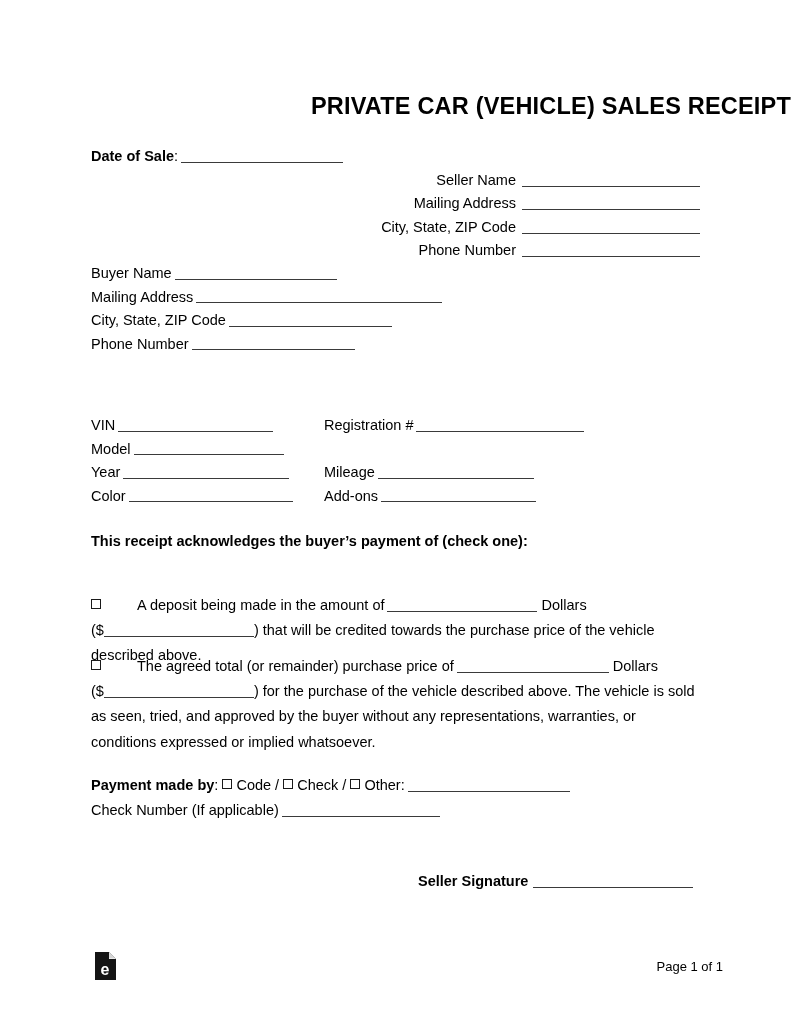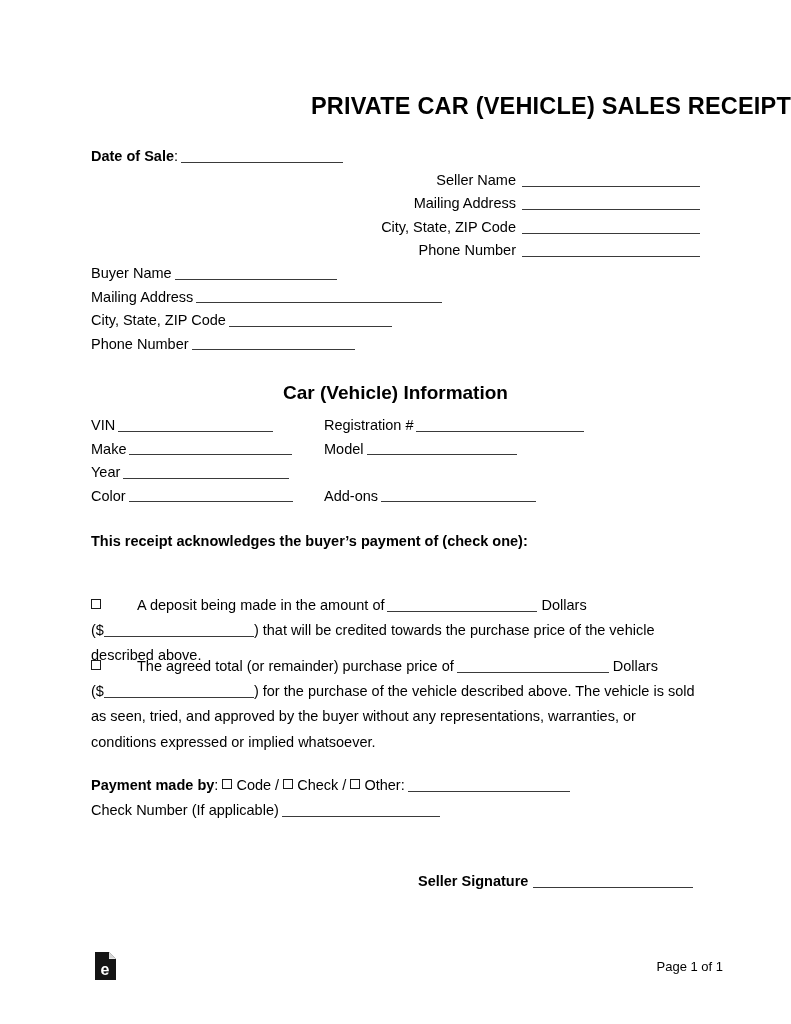--- a/index.html
+++ b/index.html
@@ -216,42 +216,41 @@
       <span>Mailing Address</span><span class="fill" style="width:246px"></span>
     </div>
     <div class="buyer-row">
       <span>City, State, ZIP Code</span><span class="fill" style="width:163px"></span>
     </div>
     <div class="buyer-row">
       <span>Phone Number</span><span class="fill" style="width:163px"></span>
     </div>
   </div>
 
-  <div class="section-heading">Car (Vehicle) Information</div>
 
   <div class="vehicle-grid">
     <div class="veh-row">
       <div class="veh-cell-left">
         <span>VIN</span><span class="fill" style="width:155px"></span>
       </div>
       <div class="veh-cell-right">
         <span>Registration #</span><span class="fill" style="width:168px"></span>
       </div>
     </div>
     <div class="veh-row">
-      <div class="veh-cell-left">
-        <span>Make</span><span class="fill" style="width:163px"></span>
-      </div>
       <div class="veh-cell-right">
         <span>Model</span><span class="fill" style="width:150px"></span>
       </div>
     </div>
     <div class="veh-row">
       <div class="veh-cell-left">
         <span>Year</span><span class="fill" style="width:166px"></span>
+      </div>
+      <div class="veh-cell-right">
+        <span>Mileage</span><span class="fill" style="width:156px"></span>
       </div>
     </div>
     <div class="veh-row">
       <div class="veh-cell-left">
         <span>Color</span><span class="fill" style="width:164px"></span>
       </div>
       <div class="veh-cell-right">
         <span>Add-ons</span><span class="fill" style="width:155px"></span>
       </div>
     </div>

